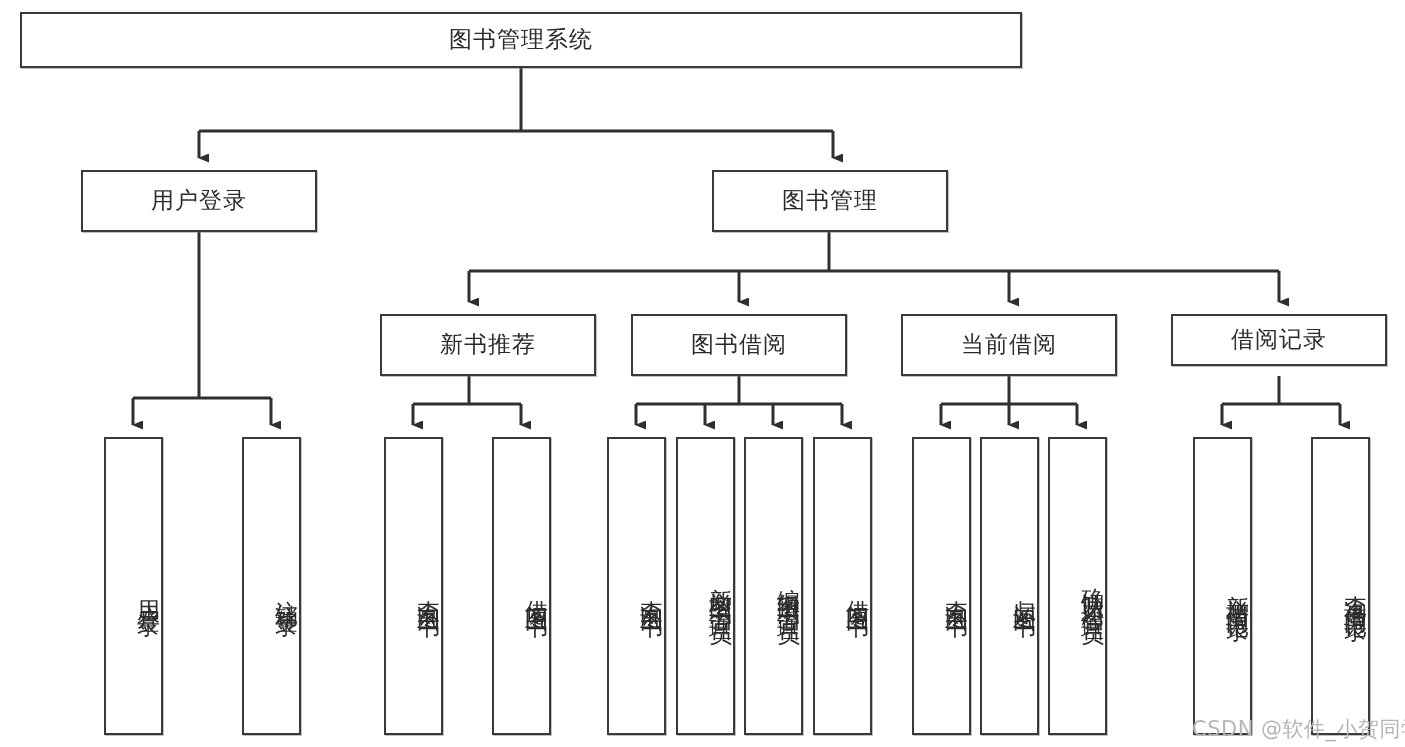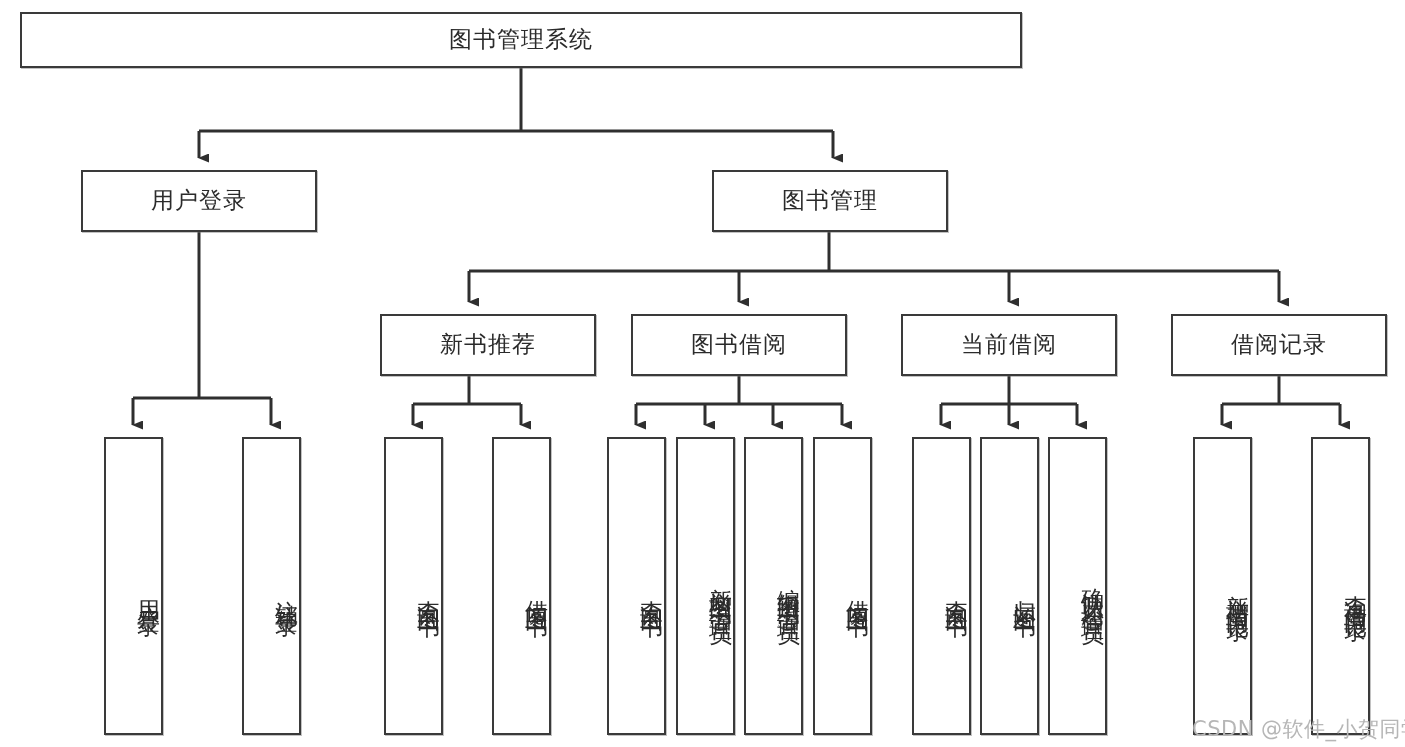--- a/index.html
+++ b/index.html
@@ -131,21 +131,21 @@
 
   <div class="node horiz" style="left:380px; top:314px; width:216px; height:62px;">
     <span class="node-label">新书推荐</span>
   </div>
   <div class="node horiz" style="left:901px; top:314px; width:216px; height:62px;">
     <span class="node-label">当前借阅</span>
   </div>
   <div class="node horiz" style="left:631px; top:314px; width:216px; height:62px;">
     <span class="node-label">图书借阅</span>
   </div>
-  <div class="node horiz" style="left:1171px; top:314px; width:216px; height:62px;">
+  <div class="node horiz" style="left:1171px; top:314px; width:216px; height:52px;">
     <span class="node-label">借阅记录</span>
   </div>
 
   <div class="node vert" style="left:104px; top:437px; width:59px; height:298px;">
     <span class="node-label">用户登录</span>
   </div>
   <div class="node vert" style="left:242px; top:437px; width:59px; height:298px;">
     <span class="node-label">注销登录</span>
   </div>
 

